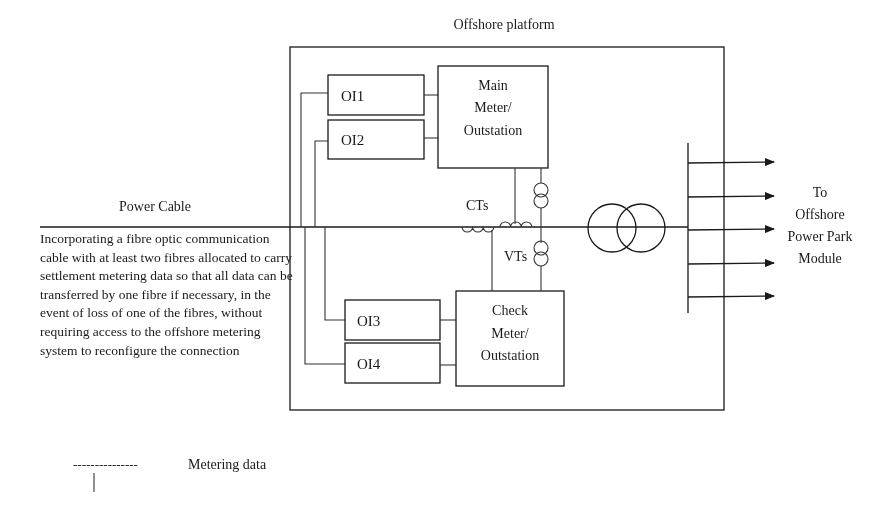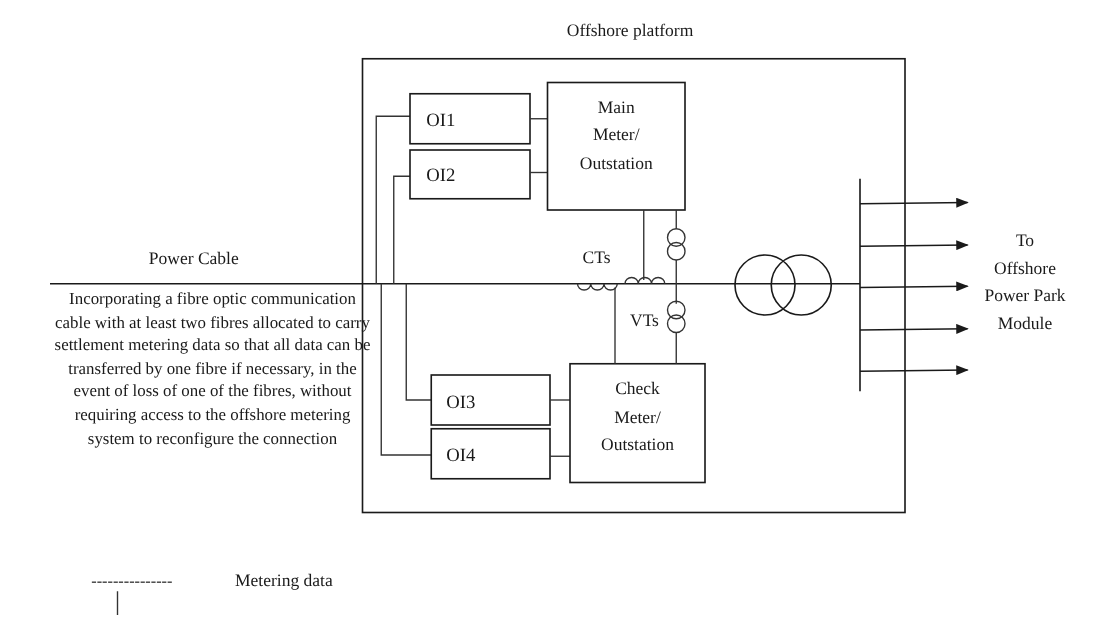--- a/index.html
+++ b/index.html
@@ -2,21 +2,21 @@
 <html><head>
   <meta charset="utf-8">
   <style>
     html, body { margin: 0; padding: 0; background: #ffffff; }
     body { width: 892px; height: 505px; position: relative; overflow: hidden; font-family: "Liberation Serif", "DejaVu Serif", serif; color: #1a1a1a; }
     svg#diagram { position: absolute; left: 0; top: 0; }
     .txt { font-family: "Liberation Serif", "DejaVu Serif", serif; fill: #1a1a1a; }
     .box { fill: #ffffff; stroke: #1a1a1a; stroke-width: 1.3; }
     .ln { stroke: #1a1a1a; stroke-width: 1.3; fill: none; }
     .ln-thin { stroke: #333; stroke-width: 1.1; fill: none; }
-    .note { position: absolute; left: 40px; top: 230px; width: 260px; text-align: center; font-size: 13.5px; line-height: 18.6px; }
+    .note { position: absolute; left: 40px; top: 230px; width: 260px; font-size: 13.5px; line-height: 18.6px; }
   </style>
 </head>
 <body>
 
 <svg id="diagram" width="892" height="505" viewBox="0 0 892 505" xmlns="http://www.w3.org/2000/svg">
   <defs>
     <marker id="arrowhead" markerWidth="10" markerHeight="8" refX="9" refY="4" orient="auto" markerUnits="userSpaceOnUse">
       <path d="M0,0 L10,4 L0,8 Z" fill="#1a1a1a"></path>
     </marker>
   </defs>

